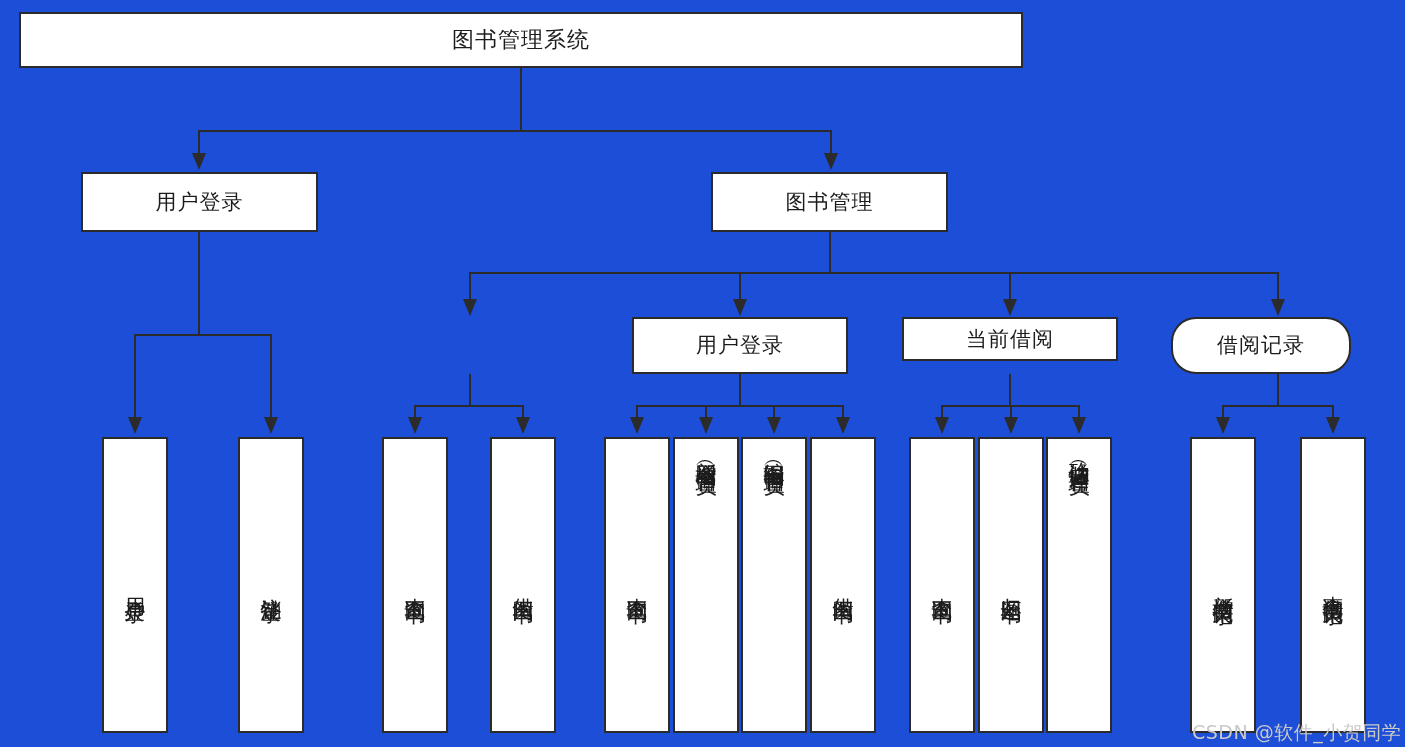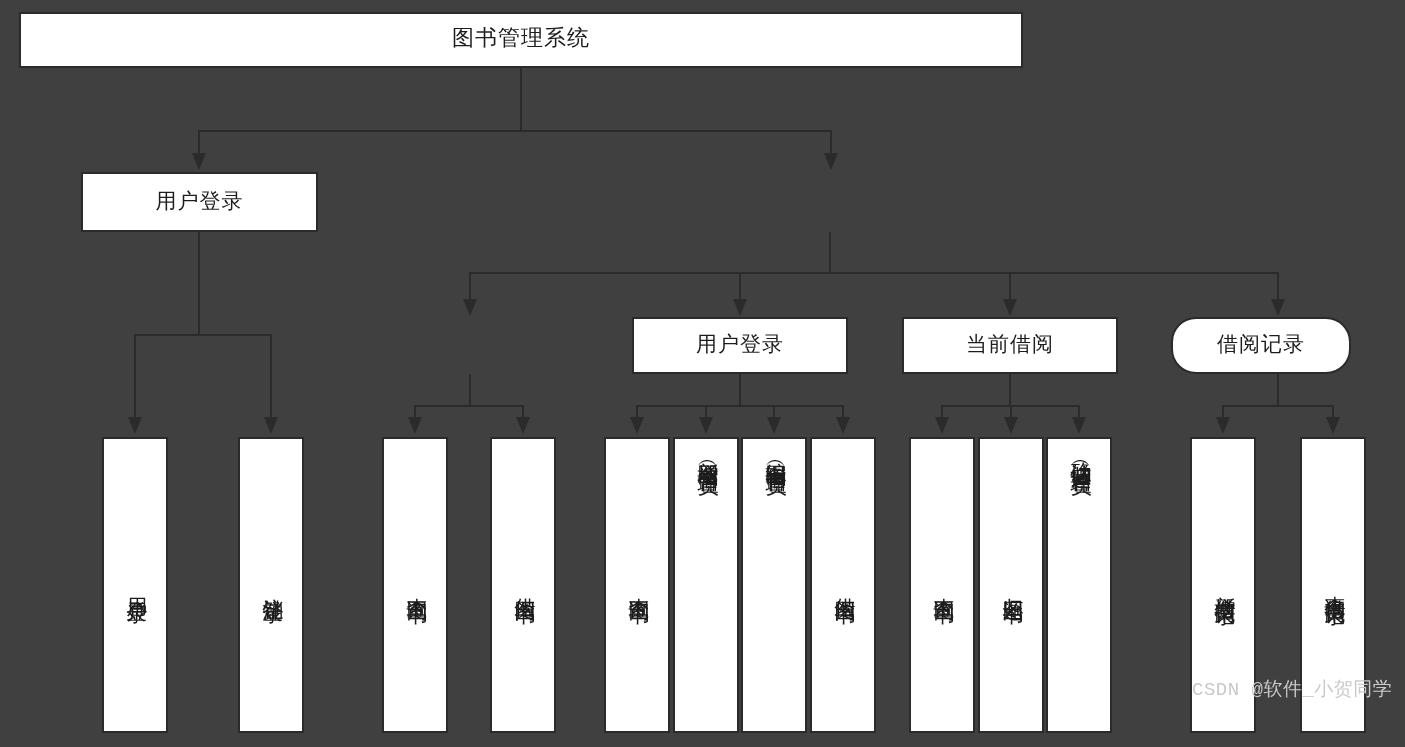--- a/index.html
+++ b/index.html
@@ -7,23 +7,22 @@
     padding: 0;
     background: #ffffff;
   }
   body {
     font-family: "DejaVu Sans", "Liberation Sans", sans-serif;
   }
   #canvas {
     position: relative;
     width: 1405px;
     height: 747px;
-    background: #404040;
+    background: #1d4ed8;
     overflow: hidden;
-    font-family: Liberation Mono, monospace;
   }
   .node {
     position: absolute;
     box-sizing: border-box;
     border: 2px solid #2b2b2b;
     background: #ffffff;
     display: flex;
     align-items: center;
     justify-content: center;
     color: #1c1c1c;
@@ -94,20 +93,23 @@
 
   <div class="conn v" style="left:520px; top:68px; width:2px; height:63px;"></div>
   <div class="conn h" style="left:198px; top:130px; width:634px; height:2px;"></div>
   <div class="conn v" style="left:198px; top:130px; width:2px; height:25px;"></div>
   <div class="arrow" style="left:192px; top:153px;"></div>
   <div class="conn v" style="left:830px; top:130px; width:2px; height:25px;"></div>
   <div class="arrow" style="left:824px; top:153px;"></div>
 
   <div class="node horiz" style="left:81px; top:172px; width:237px; height:60px;">
     <span class="node-label">用户登录</span>
+  </div>
+  <div class="node horiz" style="left:711px; top:172px; width:237px; height:60px;">
+    <span class="node-label">图书管理</span>
   </div>
 
   <div class="conn v" style="left:198px; top:232px; width:2px; height:103px;"></div>
   <div class="conn h" style="left:134px; top:334px; width:138px; height:2px;"></div>
   <div class="conn v" style="left:134px; top:334px; width:2px; height:84px;"></div>
   <div class="arrow" style="left:128px; top:417px;"></div>
   <div class="conn v" style="left:270px; top:334px; width:2px; height:84px;"></div>
   <div class="arrow" style="left:264px; top:417px;"></div>
 
   <div class="conn v" style="left:829px; top:232px; width:2px; height:41px;"></div>
@@ -117,21 +119,21 @@
   <div class="conn v" style="left:739px; top:272px; width:2px; height:28px;"></div>
   <div class="arrow" style="left:733px; top:299px;"></div>
   <div class="conn v" style="left:1009px; top:272px; width:2px; height:28px;"></div>
   <div class="arrow" style="left:1003px; top:299px;"></div>
   <div class="conn v" style="left:1277px; top:272px; width:2px; height:28px;"></div>
   <div class="arrow" style="left:1271px; top:299px;"></div>
 
   <div class="node horiz" style="left:632px; top:317px; width:216px; height:57px;">
     <span class="node-label">用户登录</span>
   </div>
-  <div class="node horiz" style="left:902px; top:317px; width:216px; height:57px;">
+  <div class="node horiz" style="left:902px; top:317px; width:216px; height:44px;">
     <span class="node-label">当前借阅</span>
   </div>
   <div class="node horiz" style="left:1171px; top:317px; width:180px; height:57px;border-radius:25px;">
     <span class="node-label">借阅记录</span>
   </div>
 
   <div class="conn v" style="left:469px; top:374px; width:2px; height:32px;"></div>
   <div class="conn h" style="left:414px; top:405px; width:110px; height:2px;"></div>
   <div class="conn v" style="left:414px; top:405px; width:2px; height:13px;"></div>
   <div class="arrow" style="left:408px; top:417px;"></div>
@@ -202,15 +204,15 @@
     <span class="node-label">确认归还（管理员）</span>
   </div>
 
   <div class="node leaf centered" style="left:1190px; top:437px; width:66px; height:296px;">
     <span class="node-label">新增借阅记录</span>
   </div>
   <div class="node leaf centered" style="left:1300px; top:437px; width:66px; height:296px;">
     <span class="node-label">查询借阅记录</span>
   </div>
 
-  <div class="watermark" style="left:1192px; top:676px;">CSDN @软件_小贺同学</div>
+  <div class="watermark" style="left:1192px; top:720px;">CSDN @软件_小贺同学</div>
 
 </div>
 
 </body></html>

